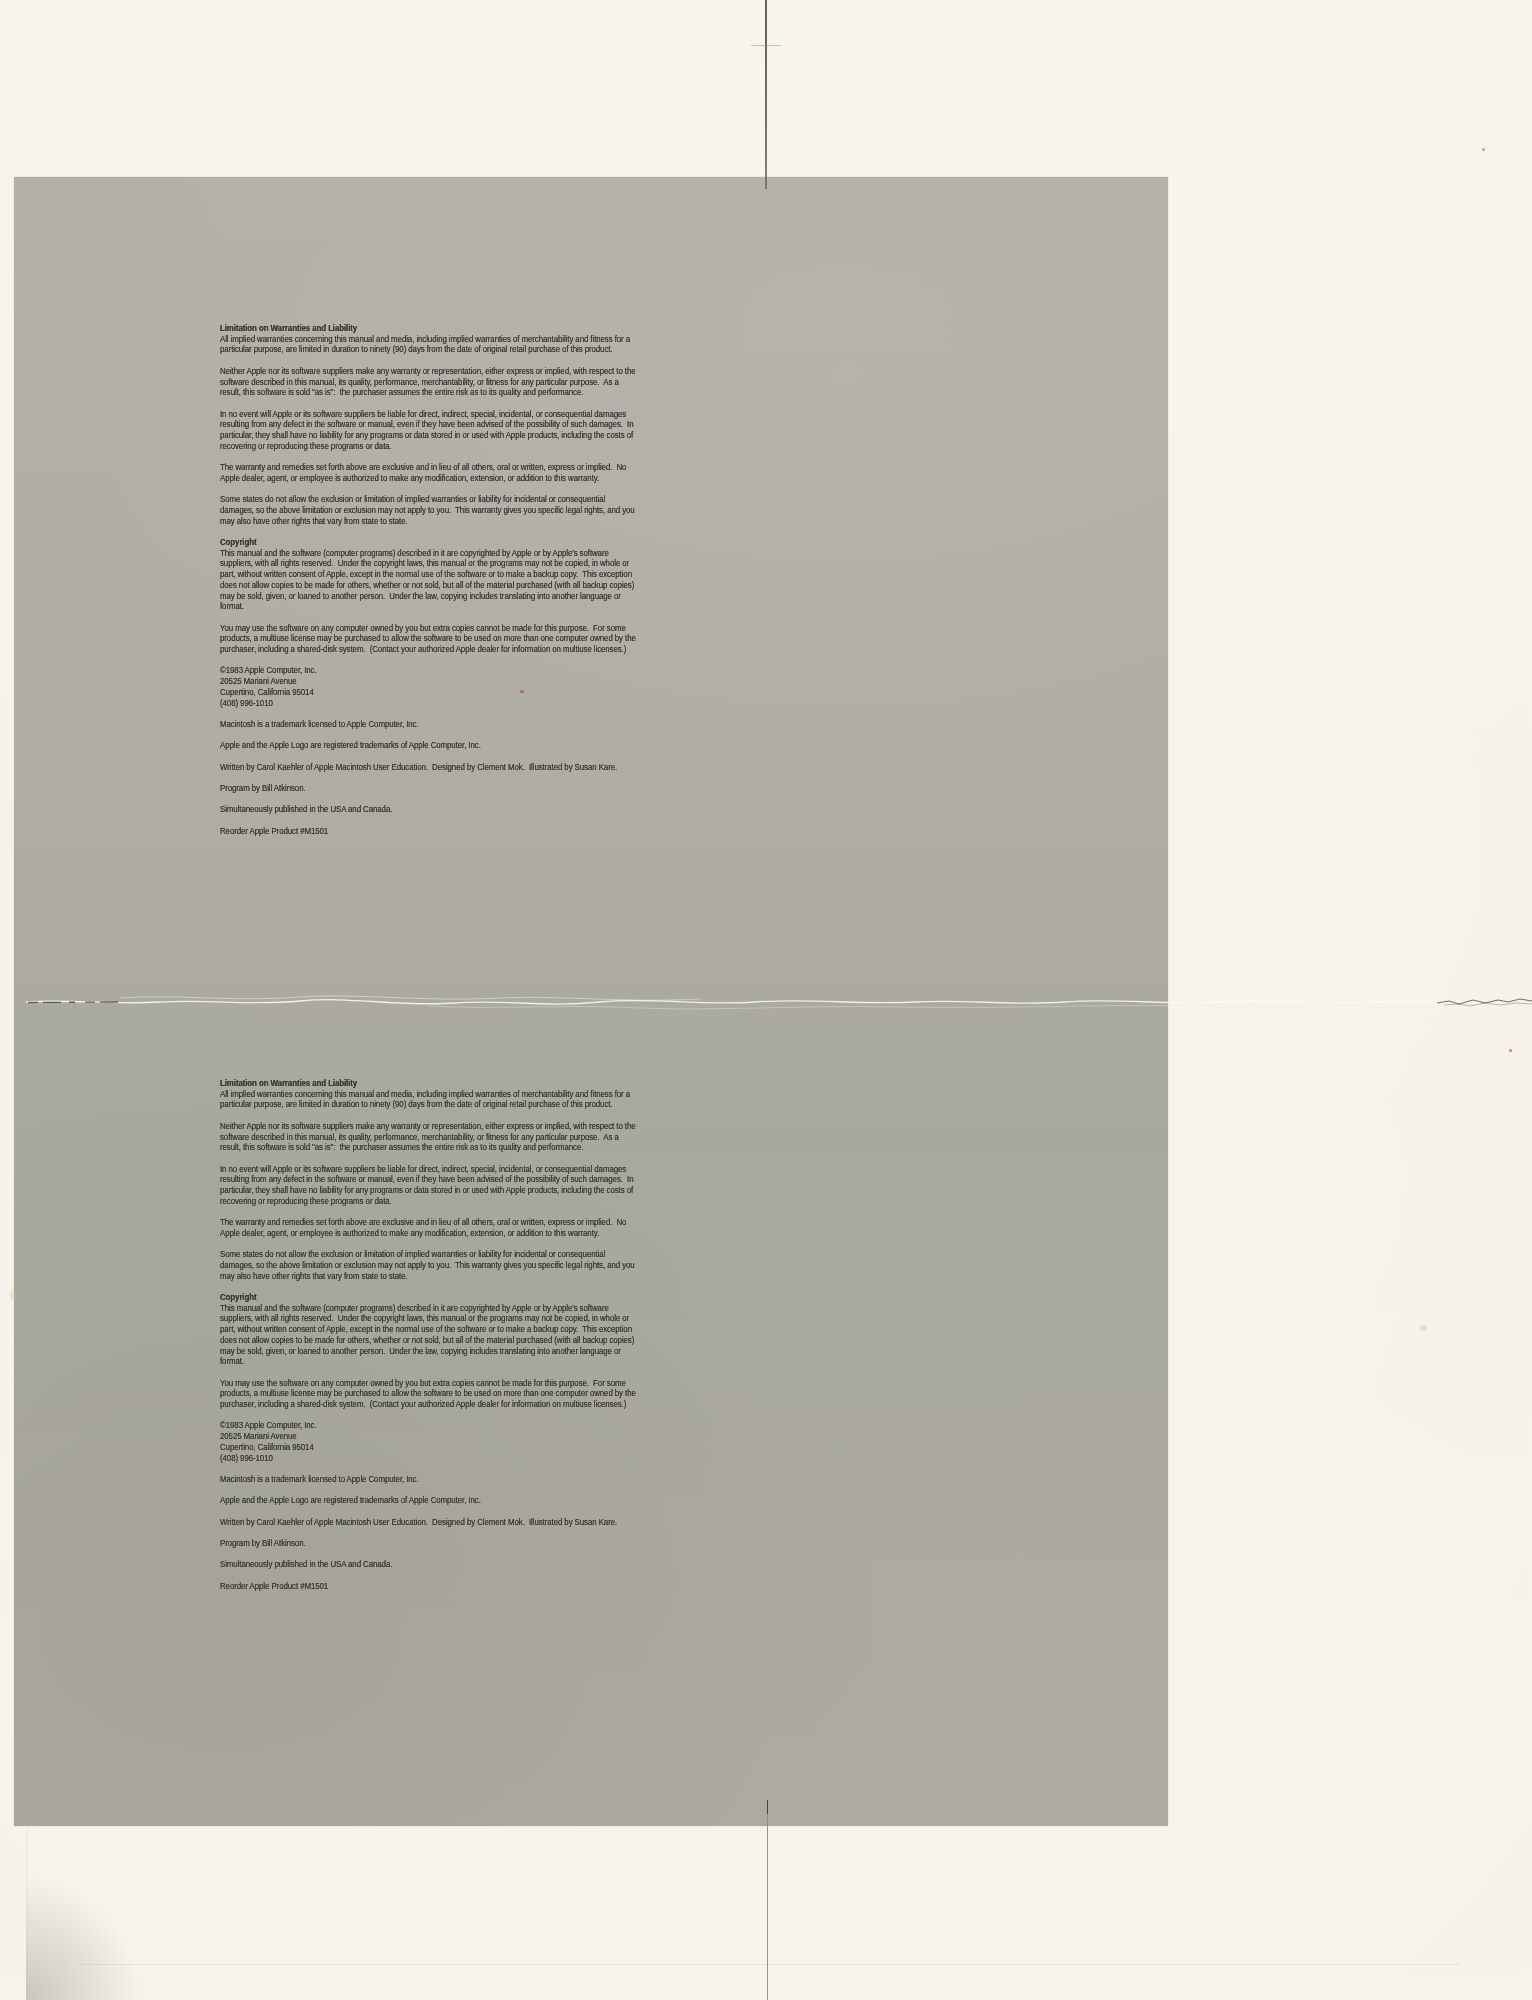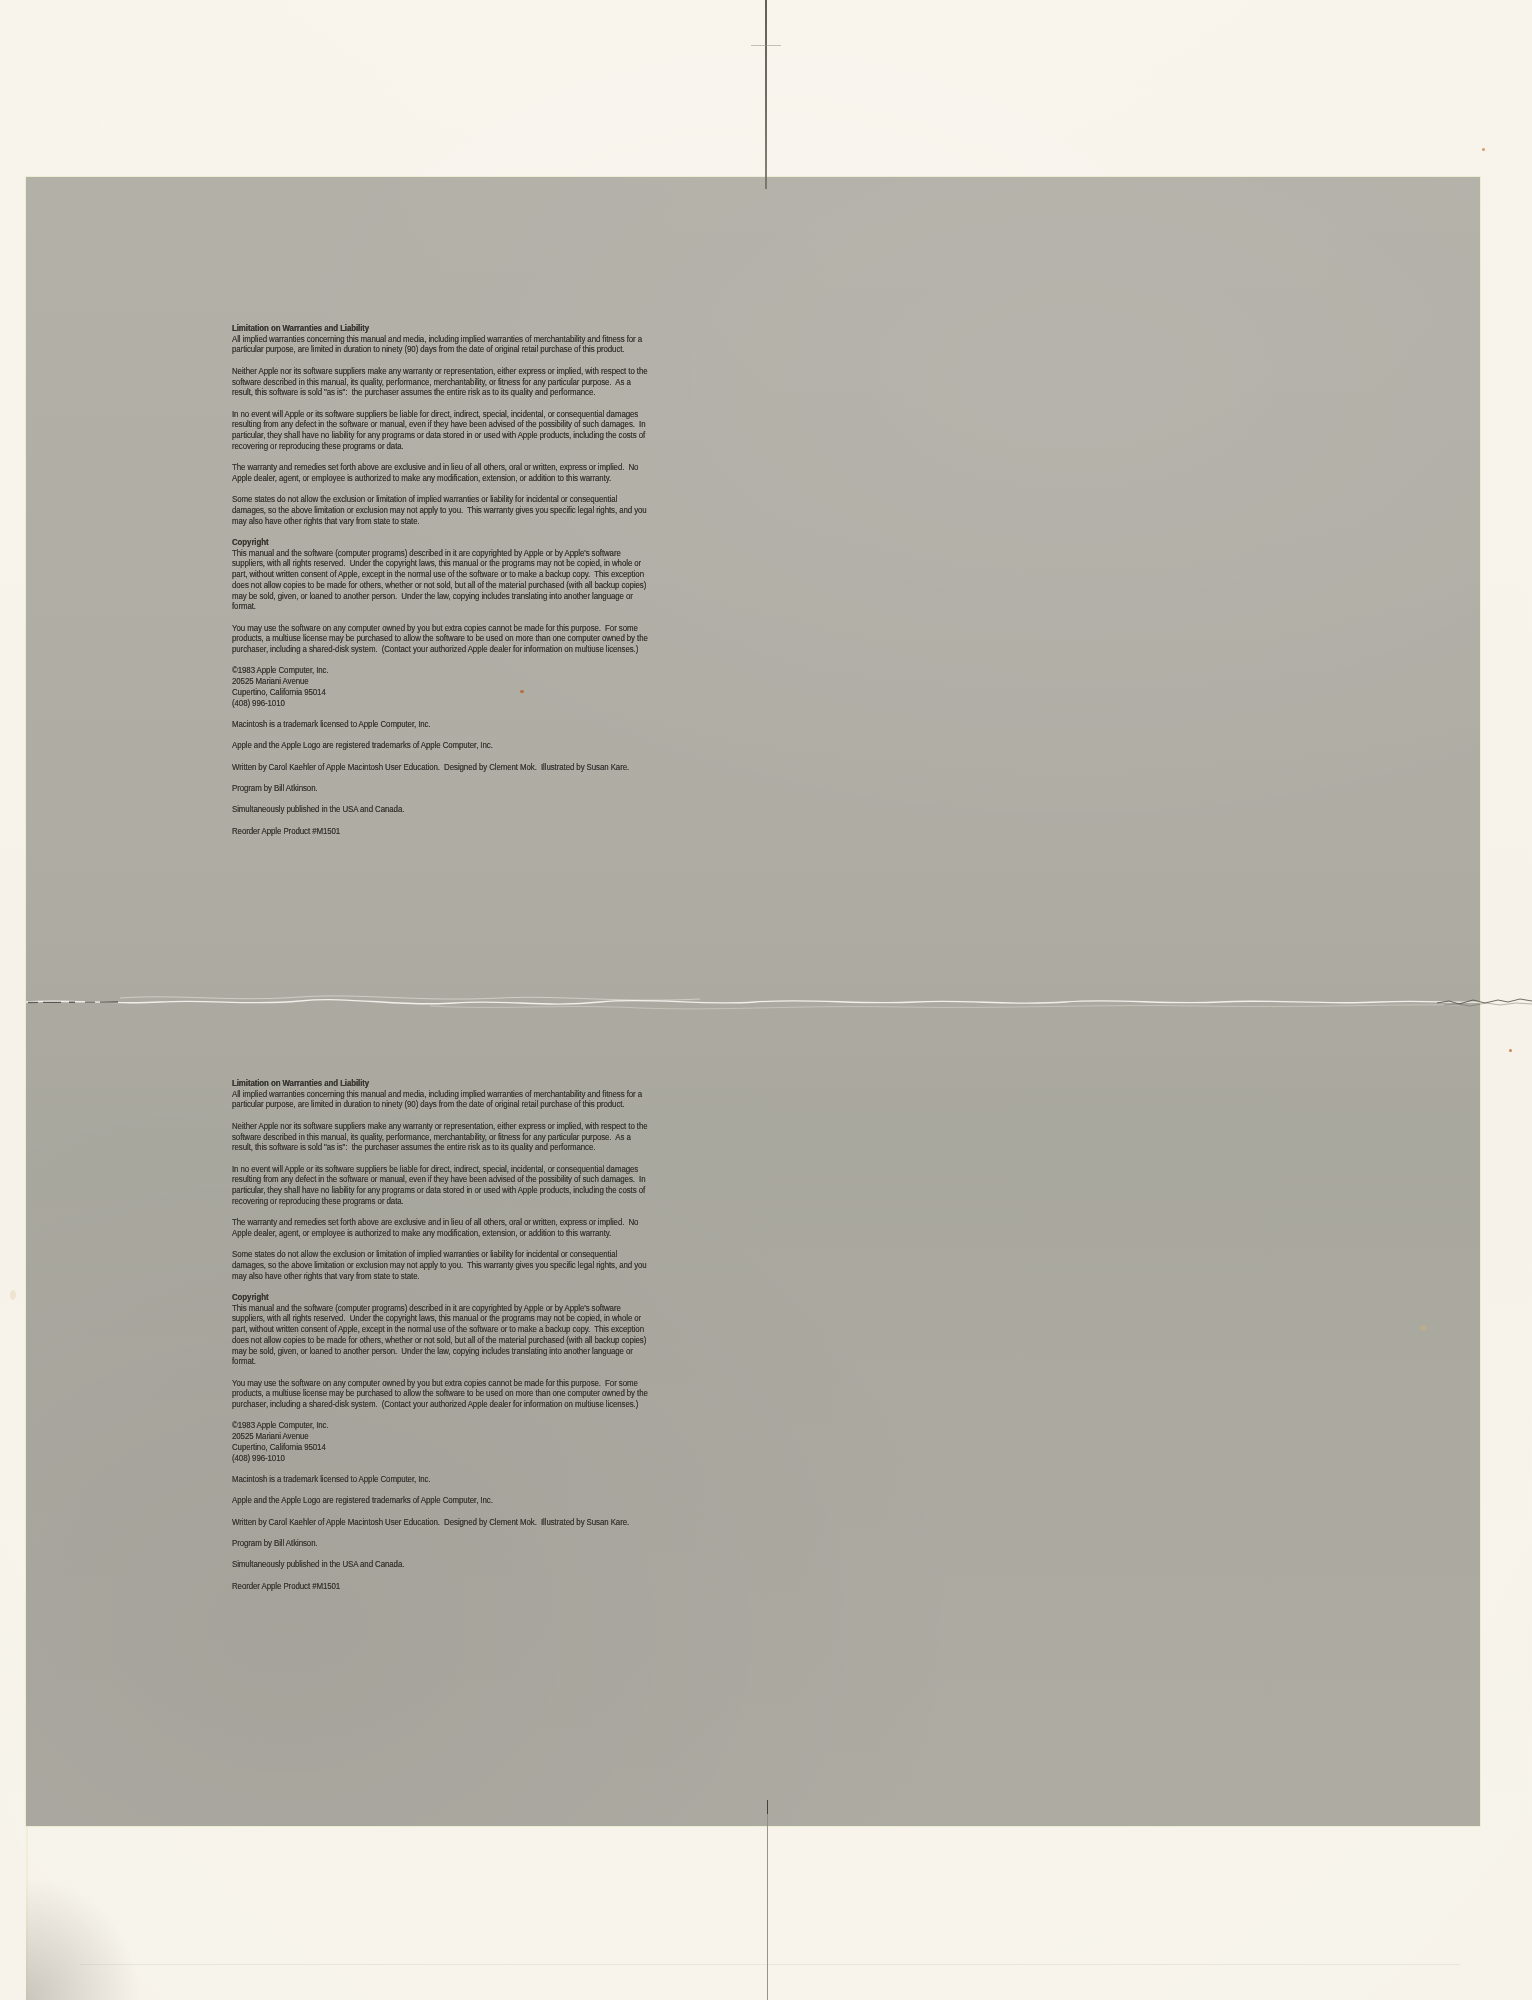--- a/index.html
+++ b/index.html
@@ -14,22 +14,22 @@
   }
   
   .vignette {
     position: absolute; inset: 0; pointer-events: none;
     background: radial-gradient(115% 115% at 50% 50%, transparent 72%, rgba(166,146,112,0.10) 100%);
   }
 
   
   .sheet {
     position: absolute;
-    left: 26px; top: 177px;
-    width: 1454px; height: 1649px;
+    left: 14px; top: 177px;
+    width: 1154px; height: 1649px;
     background-image:
       radial-gradient(1200px 700px at 72% 12%, rgba(255,255,255,0.06), transparent 70%),
       radial-gradient(1000px 800px at 18% 88%, rgba(0,0,0,0.045), transparent 70%),
       linear-gradient(180deg, #b2b0a7 0%, #aeaca3 40%, #a9a89f 58%, #adaba2 100%);
     box-shadow: 0 0 0 1px rgba(227,232,194,0.55);
   }
 
   
   .notice-block {
     position: absolute;

